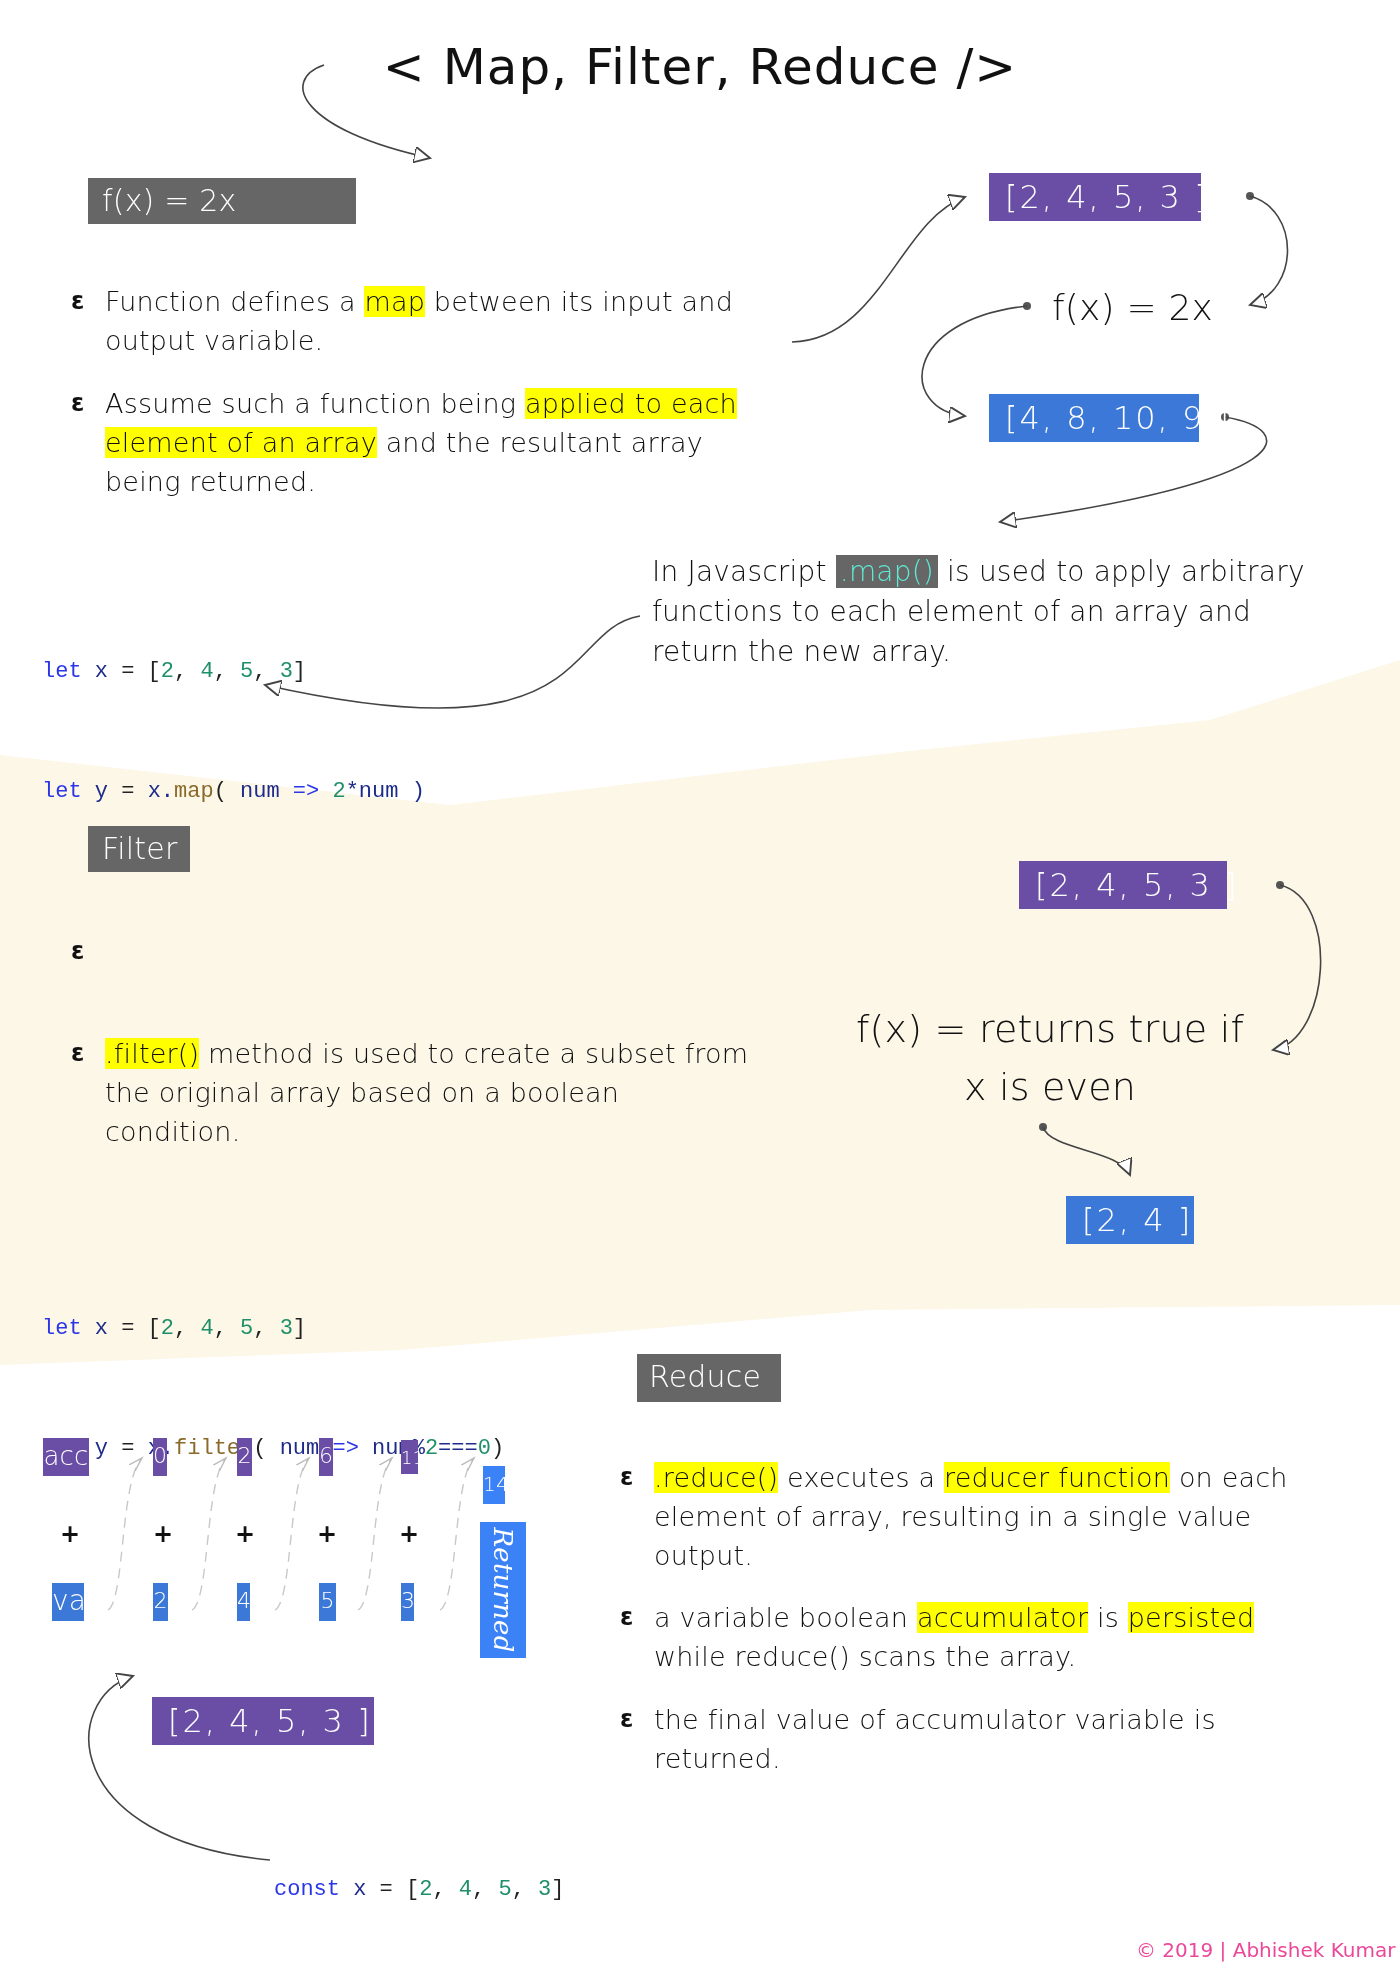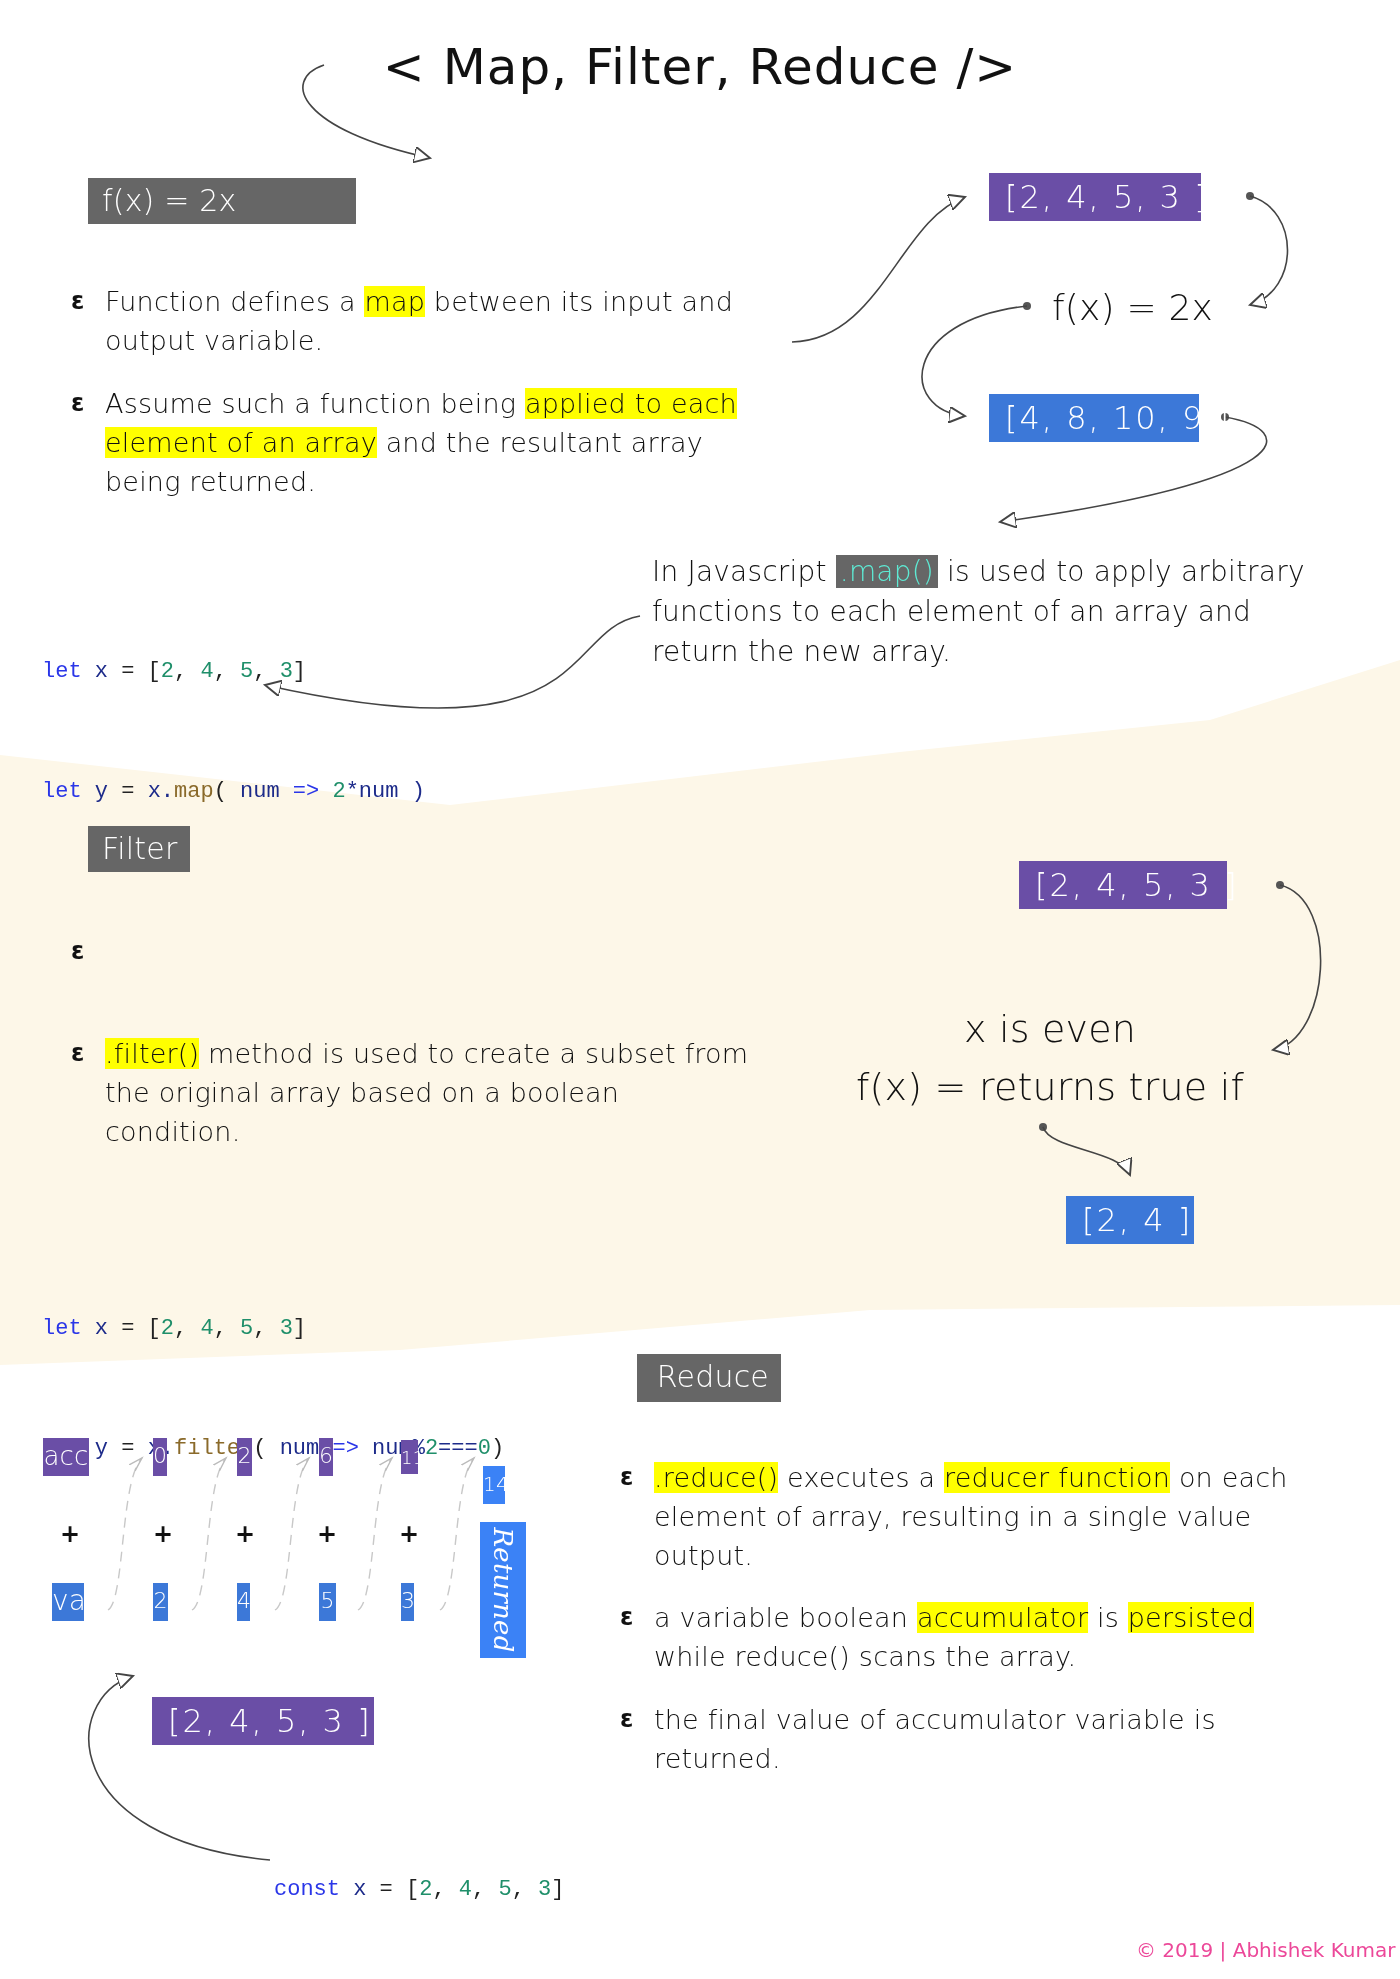--- a/index.html
+++ b/index.html
@@ -113,31 +113,31 @@
 <div class="abs bullet hand" style="left:105px; top:932px; width:650px;">
   <span class="mark">ɛ</span>
 </div>
 <div class="abs bullet hand" style="left:105px; top:1034px; width:650px;">
   <span class="mark">ɛ</span>
   <span class="hl">.filter()</span><span> method is used to create a subset from the original array based on a boolean condition.</span>
 </div>
 
 <div class="abs arr-box purple hand" style="left:1019px; top:861px; width:176px;">[2, 4, 5, 3 ]</div>
 <div class="abs hand" style="left:820px; top:1000px; width:460px; text-align:center; font-size:38px; line-height:58px;">
+  <div>f(x) = returns true if</div>
   <div>x is even</div>
-  <div>f(x) = returns true if</div>
 </div>
 <div class="abs arr-box blue hand" style="left:1066px; top:1196px; width:96px;">[2, 4 ]</div>
 
 <div class="abs code" style="left:42px; top:1229px;">
   <div><span class="kw">let</span> <span class="vr">x</span><span> = [</span><span class="nm">2</span>, <span class="nm">4</span>, <span class="nm">5</span>, <span class="nm">3</span><span>]</span></div>
   <div><span class="kw">let</span> <span class="vr">y</span><span> = </span><span class="vr">x.</span><span class="fn">filter</span><span>( </span><span class="vr">num</span> <span class="op">=&gt;</span> <span class="vr">num%</span><span class="nm">2</span><span class="vr">===</span><span class="nm">0</span><span>)</span></div>
 </div>
 
-<div class="abs tag-gray hand" style="left:637px; top:1354px; width:120px; height:44px; padding:2px 12px;text-align:right;">Reduce</div>
+<div class="abs tag-gray hand" style="left:637px; top:1354px; width:120px; height:44px; padding:2px 12px;">Reduce</div>
 
 <div class="abs cell purple hand" style="left:43px; top:1438px; width:46px; height:38px;">acc</div>
 <div class="abs cell purple hand" style="left:153px; top:1438px; width:14px; height:38px; font-size:22px;">0</div>
 <div class="abs cell purple hand" style="left:237px; top:1438px; width:15px; height:38px; font-size:22px;">2</div>
 <div class="abs cell purple hand" style="left:319px; top:1438px; width:14px; height:38px; font-size:22px;">6</div>
 <div class="abs cell purple hand" style="left:401px; top:1440px; width:17px; height:34px; font-size:18px;">11</div>
 <div class="abs cell green hand" style="left:483px; top:1434px; width:22px; height:38px; font-size:20px;">14</div>
 
 <div class="abs plus" style="left:60px; top:1520px;">+</div>
 <div class="abs plus" style="left:153px; top:1520px;">+</div>

